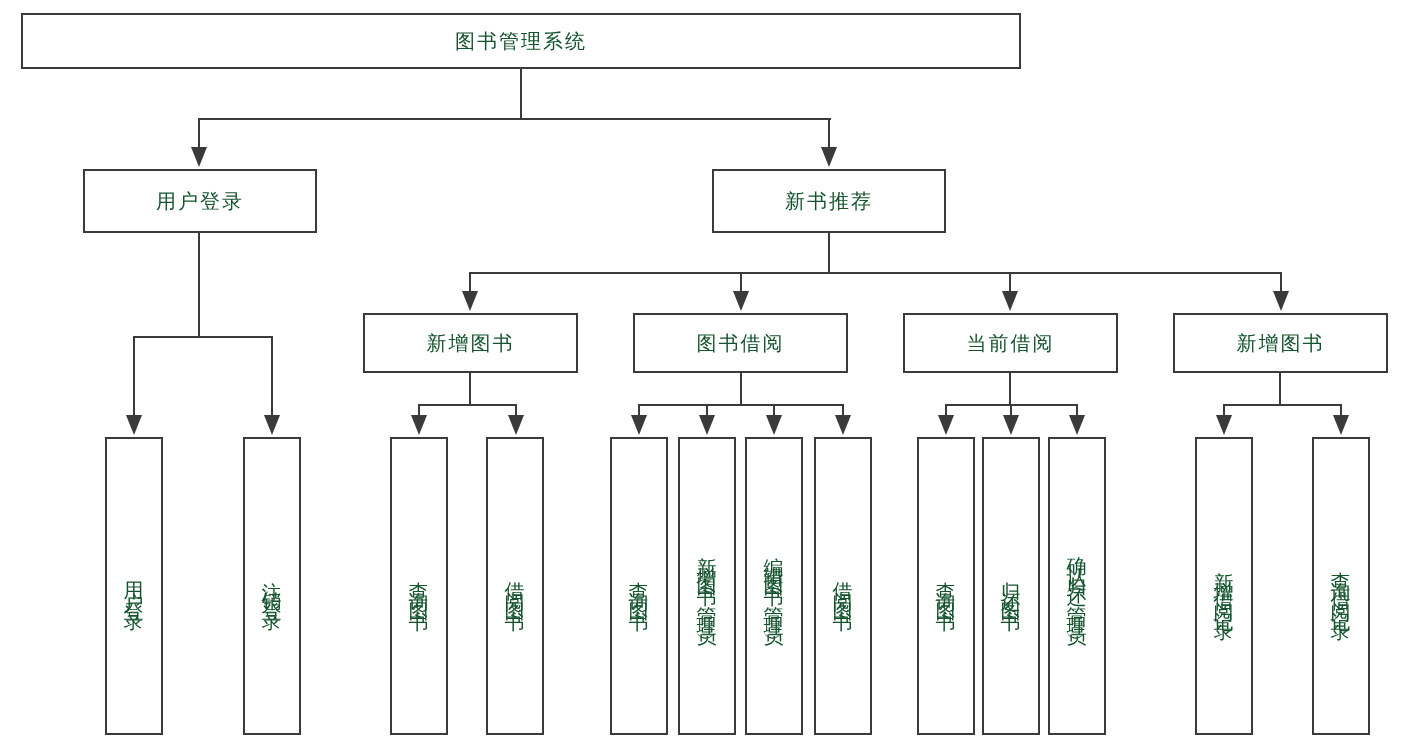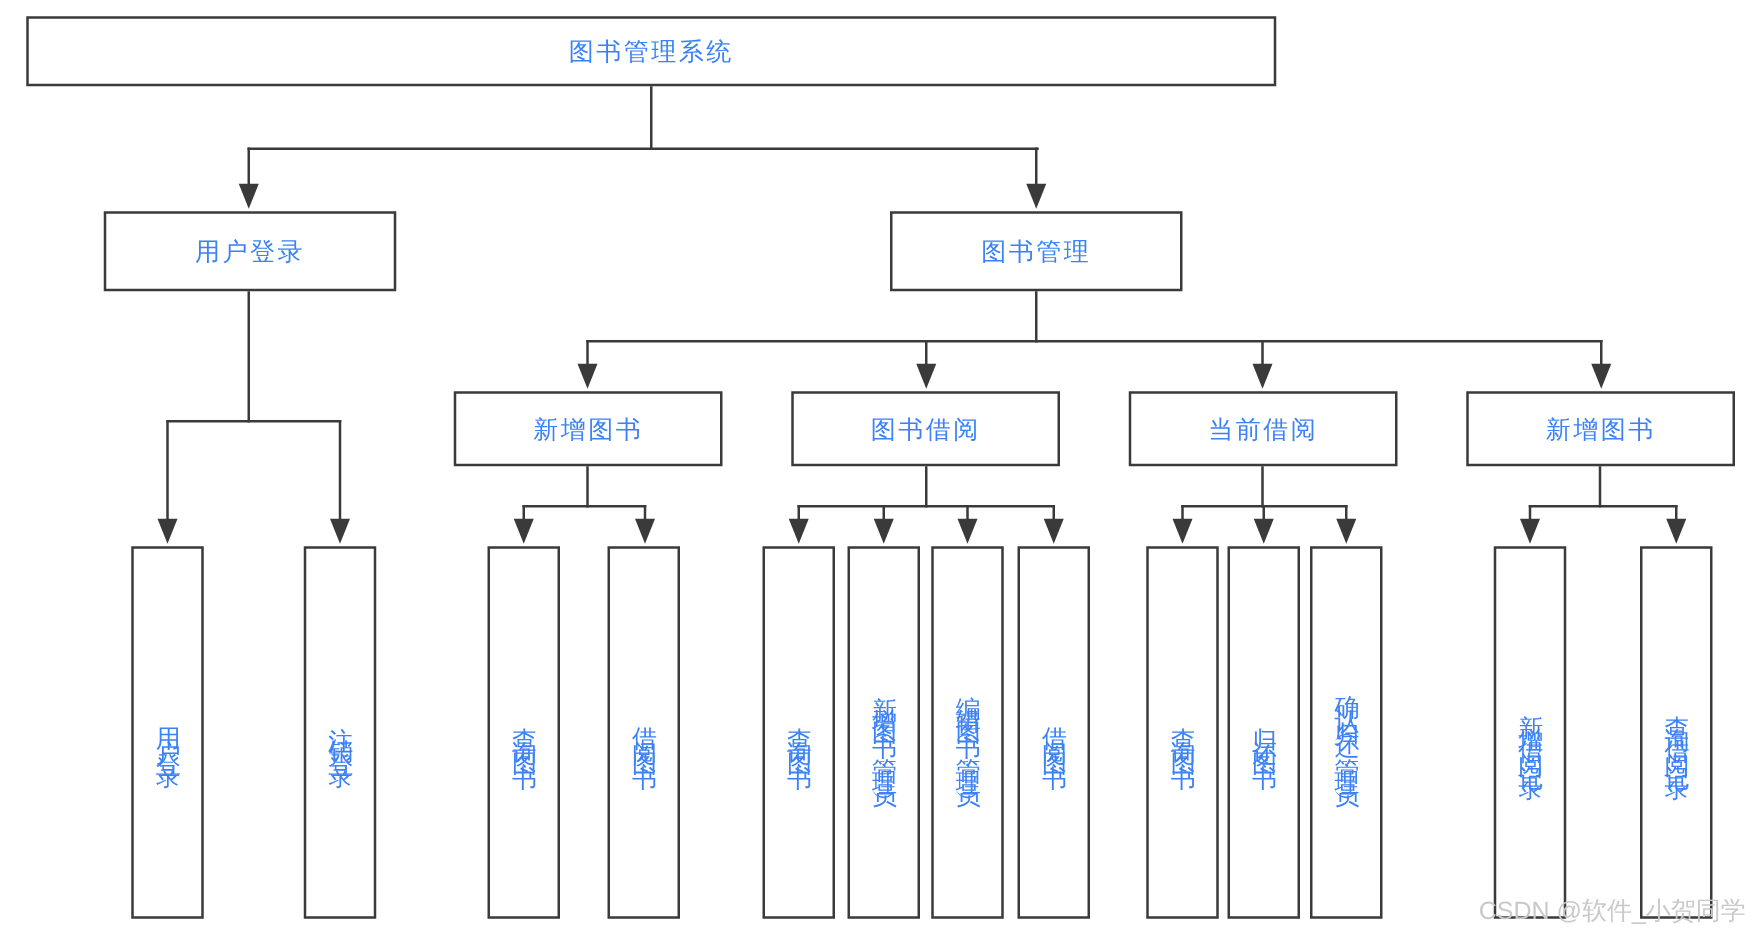--- a/index.html
+++ b/index.html
@@ -9,21 +9,21 @@
     background:#ffffff;
     font-family:"Liberation Sans","DejaVu Sans",sans-serif;
     overflow:hidden;
   }
   .box{
     position:absolute;
     background:#ffffff;
     border:2px solid #3a3a3a;
     box-sizing:border-box;
     display:flex;align-items:center;justify-content:center;
-    color:#3b82f6;
+    color:#14532d;
   }
   .hbox span{
     font-size:20px;
     letter-spacing:2px;
     white-space:nowrap;
   }
   .vbox span{
     writing-mode:vertical-rl;
     font-size:20px;
     letter-spacing:10px;
@@ -59,21 +59,21 @@
   <div class="line" style="left:198px;top:118px;width:633px;height:2px;"></div>
   <div class="line" style="left:198px;top:118px;width:2px;height:32px;"></div>
   <div class="tri" style="left:191px;top:147px;"></div>
   <div class="line" style="left:828px;top:118px;width:2px;height:32px;"></div>
   <div class="tri" style="left:821px;top:147px;"></div>
 
   <div class="box hbox" style="left:83px;top:169px;width:234px;height:64px;">
     <span>用户登录</span>
   </div>
   <div class="box hbox" style="left:712px;top:169px;width:234px;height:64px;">
-    <span>图书管理</span>
+    <span>新书推荐</span>
   </div>
 
   <div class="line" style="left:198px;top:233px;width:2px;height:105px;"></div>
   <div class="line" style="left:133px;top:336px;width:140px;height:2px;"></div>
   <div class="line" style="left:133px;top:336px;width:2px;height:82px;"></div>
   <div class="tri" style="left:126px;top:415px;"></div>
   <div class="line" style="left:271px;top:336px;width:2px;height:82px;"></div>
   <div class="tri" style="left:264px;top:415px;"></div>
 
   <div class="line" style="left:828px;top:233px;width:2px;height:41px;"></div>
@@ -171,15 +171,14 @@
     <span>确认归还（管理员）</span>
   </div>
 
   <div class="box vbox" style="left:1195px;top:437px;width:58px;height:298px;">
     <span>新增借阅记录</span>
   </div>
   <div class="box vbox" style="left:1312px;top:437px;width:58px;height:298px;">
     <span>查询借阅记录</span>
   </div>
 
-  <div class="watermark">CSDN @软件_小贺同学</div>
 
 </div>
 
 </body></html>

